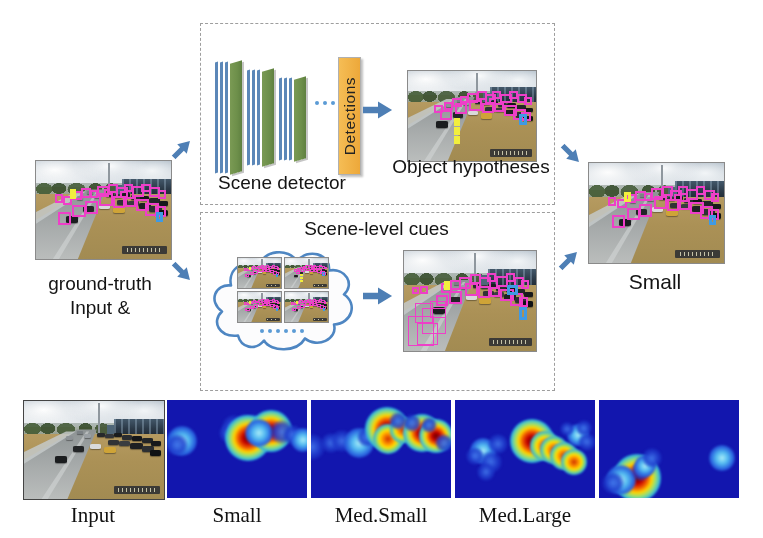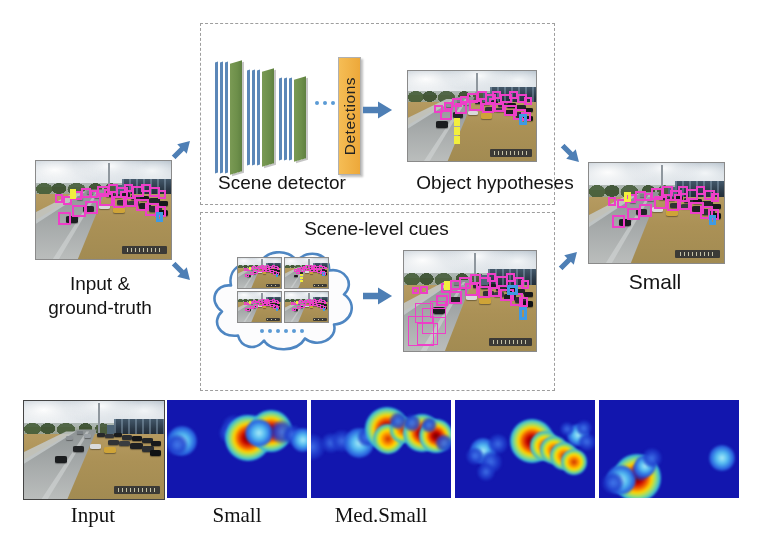--- a/index.html
+++ b/index.html
@@ -147,22 +147,22 @@
       <div class="bbox m" style="left: 88%; top: 46%; width: 8%; height: 11%;"></div>
       <div class="bbox m" style="left: 36%; top: 41%; width: 10%; height: 13%;"></div>
       <div class="bbox m" style="left: 27%; top: 45%; width: 10%; height: 12%;"></div>
       <div class="bbox m" style="left: 16%; top: 52%; width: 10%; height: 13%;"></div>
       <div class="bbox m" style="left: 62%; top: 31%; width: 6%; height: 7%;"></div>
       <div class="bbox m" style="left: 50%; top: 29%; width: 5%; height: 6%;"></div>
       <div class="bbox y" style="left: 25%; top: 29%; width: 4%; height: 10%;"></div>
       <div class="bbox b" style="left: 89%; top: 52%; width: 5%; height: 10%;"></div>
     </div>
   <div class="lbl" style="left:18px;top:272px;width:164px;line-height:24px;">
+    <div>ground-truth</div>
     <div>Input &amp;</div>
-    <div>ground-truth</div>
   </div>
 
   <div class="dashed-box" style="left:200px;top:23px;width:353px;height:180px;"></div>
 
   <div>
     <div class="slab blue" style="left:215px;top:62px;width:3px;height:111px;"></div>
     <div class="slab blue" style="left:220px;top:62px;width:3px;height:111px;"></div>
     <div class="slab blue" style="left:225px;top:62px;width:3px;height:111px;"></div>
     <div class="slab green" style="left:230px;top:62px;width:12px;height:111px;"></div>
     <div class="slab blue" style="left:247px;top:70px;width:3px;height:95px;"></div>
@@ -240,21 +240,21 @@
       <div class="bbox m" style="left: 37%; top: 36%; width: 9%; height: 12%;"></div>
       <div class="bbox m" style="left: 25%; top: 43%; width: 9%; height: 12%;"></div>
       <div class="bbox m" style="left: 63%; top: 30%; width: 6%; height: 7%;"></div>
       <div class="bbox y" style="left: 36%; top: 52%; width: 5%; height: 9%;"></div>
       <div class="bbox y" style="left: 36%; top: 62%; width: 5%; height: 9%;"></div>
       <div class="bbox y" style="left: 36%; top: 72%; width: 5%; height: 9%;"></div>
       <div class="bbox b" style="left: 87%; top: 48%; width: 6%; height: 12%;"></div>
     </div>
 
   <div class="lbl" style="left:200px;top:172px;width:164px;">Scene detector</div>
-  <div class="lbl" style="left:386px;top:172px;width:170px;margin-left:24px;">Object hypotheses</div>
+  <div class="lbl" style="left:386px;top:156px;width:170px;">Object hypotheses</div>
 
   <div class="dashed-box" style="left:200px;top:212px;width:353px;height:177px;"></div>
   <div class="box-title" style="left:250px;top:218px;width:253px;">Scene-level cues</div>
 
   <svg class="cloud-svg" style="left:205px;top:238px;" width="150" height="118" viewBox="0 0 150 115">
     <path d="M 33 96 C 14 98 6 82 17 72 C 3 62 10 44 26 46 C 22 28 42 18 54 27
              C 58 10 84 8 92 22 C 102 8 126 14 124 31 C 141 28 150 45 139 55
              C 153 64 147 84 129 85 C 133 100 112 109 100 99 C 92 113 66 113 59 101
              C 50 112 36 108 33 96 Z" fill="#fcfcfd" stroke="#4e86c2" stroke-width="2.6" stroke-linejoin="round"></path>
   </svg>
@@ -709,14 +709,15 @@
       <div class="blob b0" style="left: 10%; top: 85%; width: 22px; height: 22px;"></div>
       <div class="blob b0" style="left: 30%; top: 72%; width: 20px; height: 20px;"></div>
       <div class="blob b1" style="left: 33%; top: 67%; width: 22px; height: 22px;"></div>
       <div class="blob b0" style="left: 38%; top: 59%; width: 20px; height: 20px;"></div>
       <div class="blob b1" style="left: 88%; top: 59%; width: 26px; height: 26px;"></div>
     </div>
 
   <div class="lbl-serif" style="left:23px;top:503px;width:140px;">Input</div>
   <div class="lbl-serif" style="left:167px;top:503px;width:140px;">Small</div>
   <div class="lbl-serif" style="left:311px;top:503px;width:140px;">Med.Small</div>
+  <div class="lbl-serif" style="left:455px;top:503px;width:140px;">Med.Large</div>
 
 </div>
 
 </body></html>

